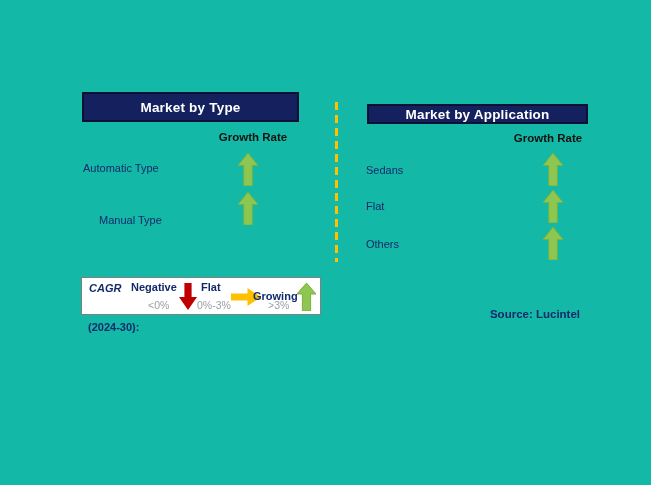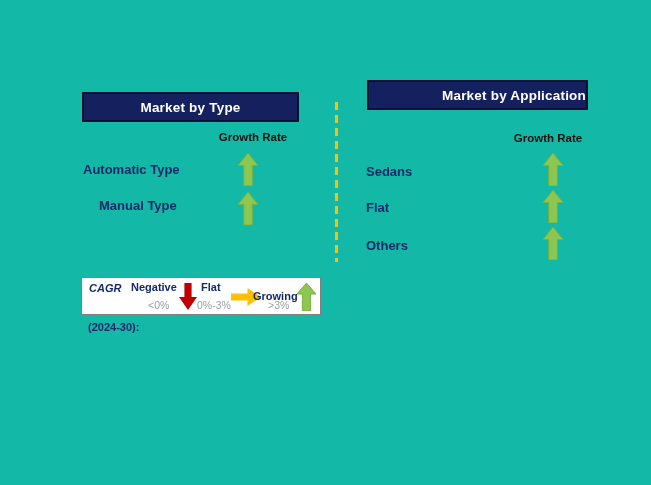--- a/index.html
+++ b/index.html
@@ -26,22 +26,22 @@
     letter-spacing: 0.2px;
   }
   .growth-rate {
     font-size: 11.5px;
     font-weight: bold;
     color: #111111;
     text-align: center;
     width: 120px;
   }
   .seg-label {
-    font-size: 13px;
-    font-weight: bold;
+    font-size: 11px;
+    font-weight: normal;
     color: #132A6B;
     white-space: nowrap;
   }
   .divider {
     width: 3px;
     background: repeating-linear-gradient(to bottom, #FFC000 0 8px, transparent 8px 13px);
   }
   .legend-box {
     background: #ffffff;
     border: 1.5px solid #808080;
@@ -82,30 +82,30 @@
   </div>
   <div class="abs growth-rate" style="left:193px; top:131px;">Growth Rate</div>
 
   <div class="abs seg-label" style="left:83px; top:162px;">Automatic Type</div>
   <span class="abs" style="left:238px; top:153px;">
     <svg width="20" height="33" viewBox="0 0 20 33">
       <path d="M10 0 L20 12.5 L14.3 12.5 L14.3 33 L5.7 33 L5.7 12.5 L0 12.5 Z" stroke-width="1" stroke="#76B23F" fill="#8DC650"></path>
     </svg>
   </span>
 
-  <div class="abs seg-label" style="left:83px; top:198px;padding-left:16px;">Manual Type</div>
+  <div class="abs seg-label" style="left:83px; top:214px;padding-left:16px;">Manual Type</div>
   <span class="abs" style="left:238px; top:192px;">
     <svg width="20" height="33" viewBox="0 0 20 33">
       <path d="M10 0 L20 12.5 L14.3 12.5 L14.3 33 L5.7 33 L5.7 12.5 L0 12.5 Z" stroke-width="1" stroke="#76B23F" fill="#8DC650"></path>
     </svg>
   </span>
 
   <div class="abs divider" style="left:335px; top:102px; height:160px;"></div>
 
-  <div class="abs header-bar" style="left:367px; top:80px; width:221px; height:30px;justify-content:flex-end;">
+  <div class="abs header-bar" style="left:367px; top:104px; width:221px; height:20px;">
     <span>Market by Application</span>
   </div>
   <div class="abs growth-rate" style="left:488px; top:132px;">Growth Rate</div>
 
   <div class="abs seg-label" style="left:366px; top:164px;">Sedans</div>
   <span class="abs" style="left:543px; top:153px;">
     <svg width="20" height="33" viewBox="0 0 20 33">
       <path d="M10 0 L20 12.5 L14.3 12.5 L14.3 33 L5.7 33 L5.7 12.5 L0 12.5 Z" stroke-width="1" stroke="#76B23F" fill="#8DC650"></path>
     </svg>
   </span>
@@ -146,14 +146,15 @@
 
     <div class="abs legend-name" style="left:171px; top:12px;">Growing</div>
     <div class="abs legend-val" style="left:186px; top:21px;">&gt;3%</div>
     <span class="abs" style="left:215px; top:5px;">
       <svg width="19" height="28" viewBox="0 0 19 28">
         <path d="M9.5 0 L19 11 L13.6 11 L13.6 28 L5.4 28 L5.4 11 L0 11 Z" stroke-width="1" stroke="#76B23F" fill="#8DC650"></path>
       </svg>
     </span>
   </div>
 
+  <div class="abs source" style="left:475px; top:308px;">Source: Lucintel</div>
 
 </div>
 
 </body></html>

